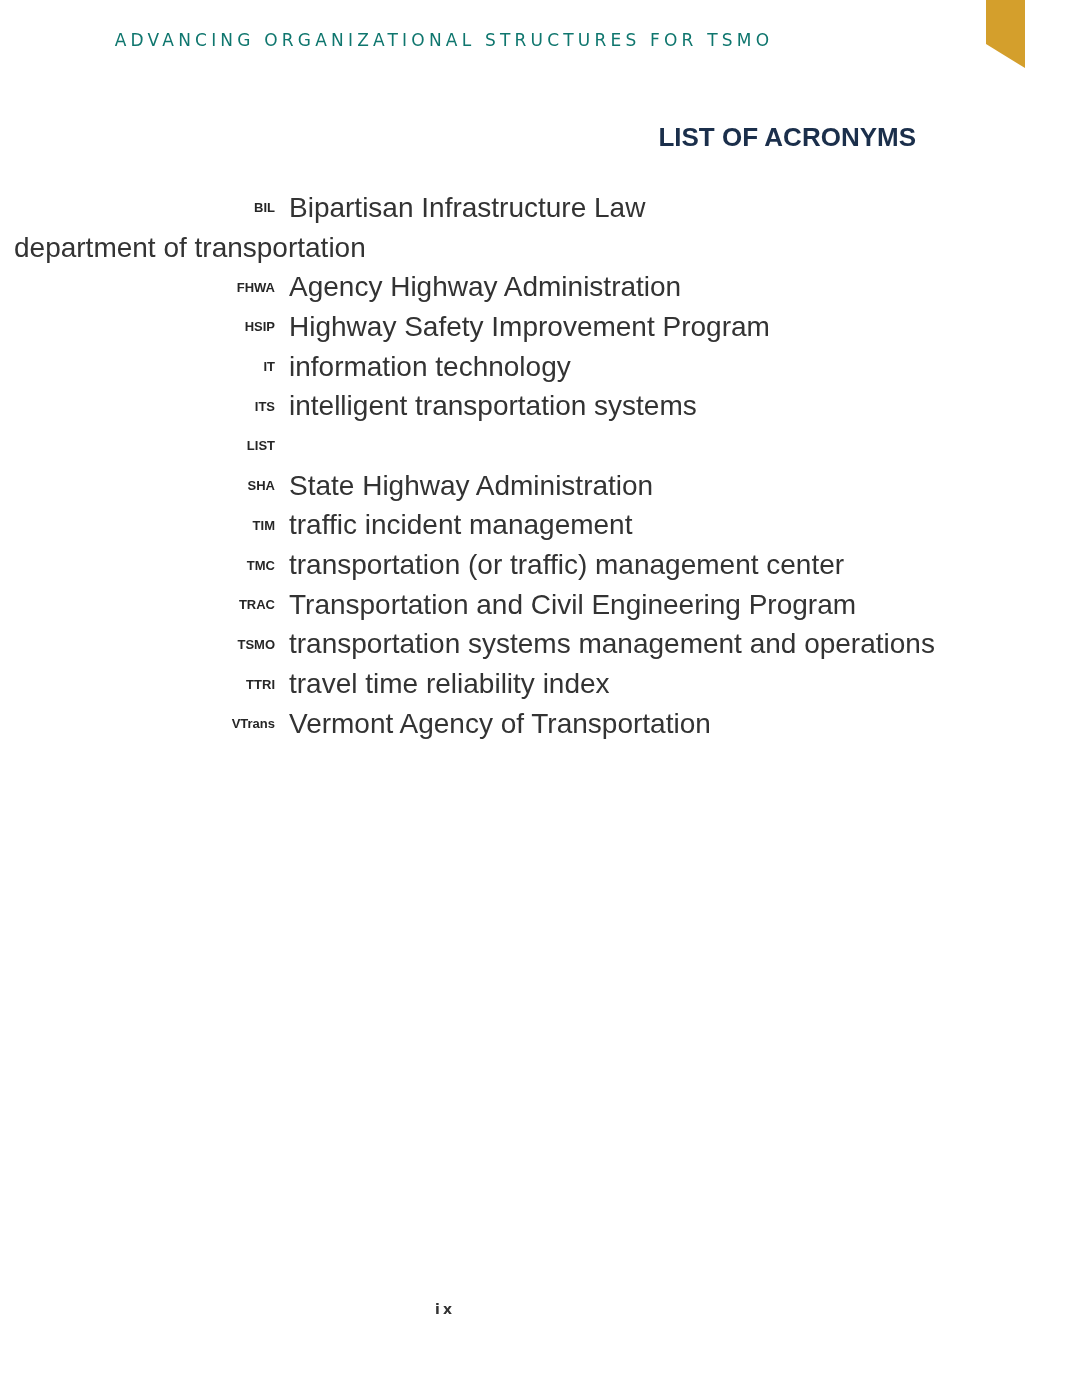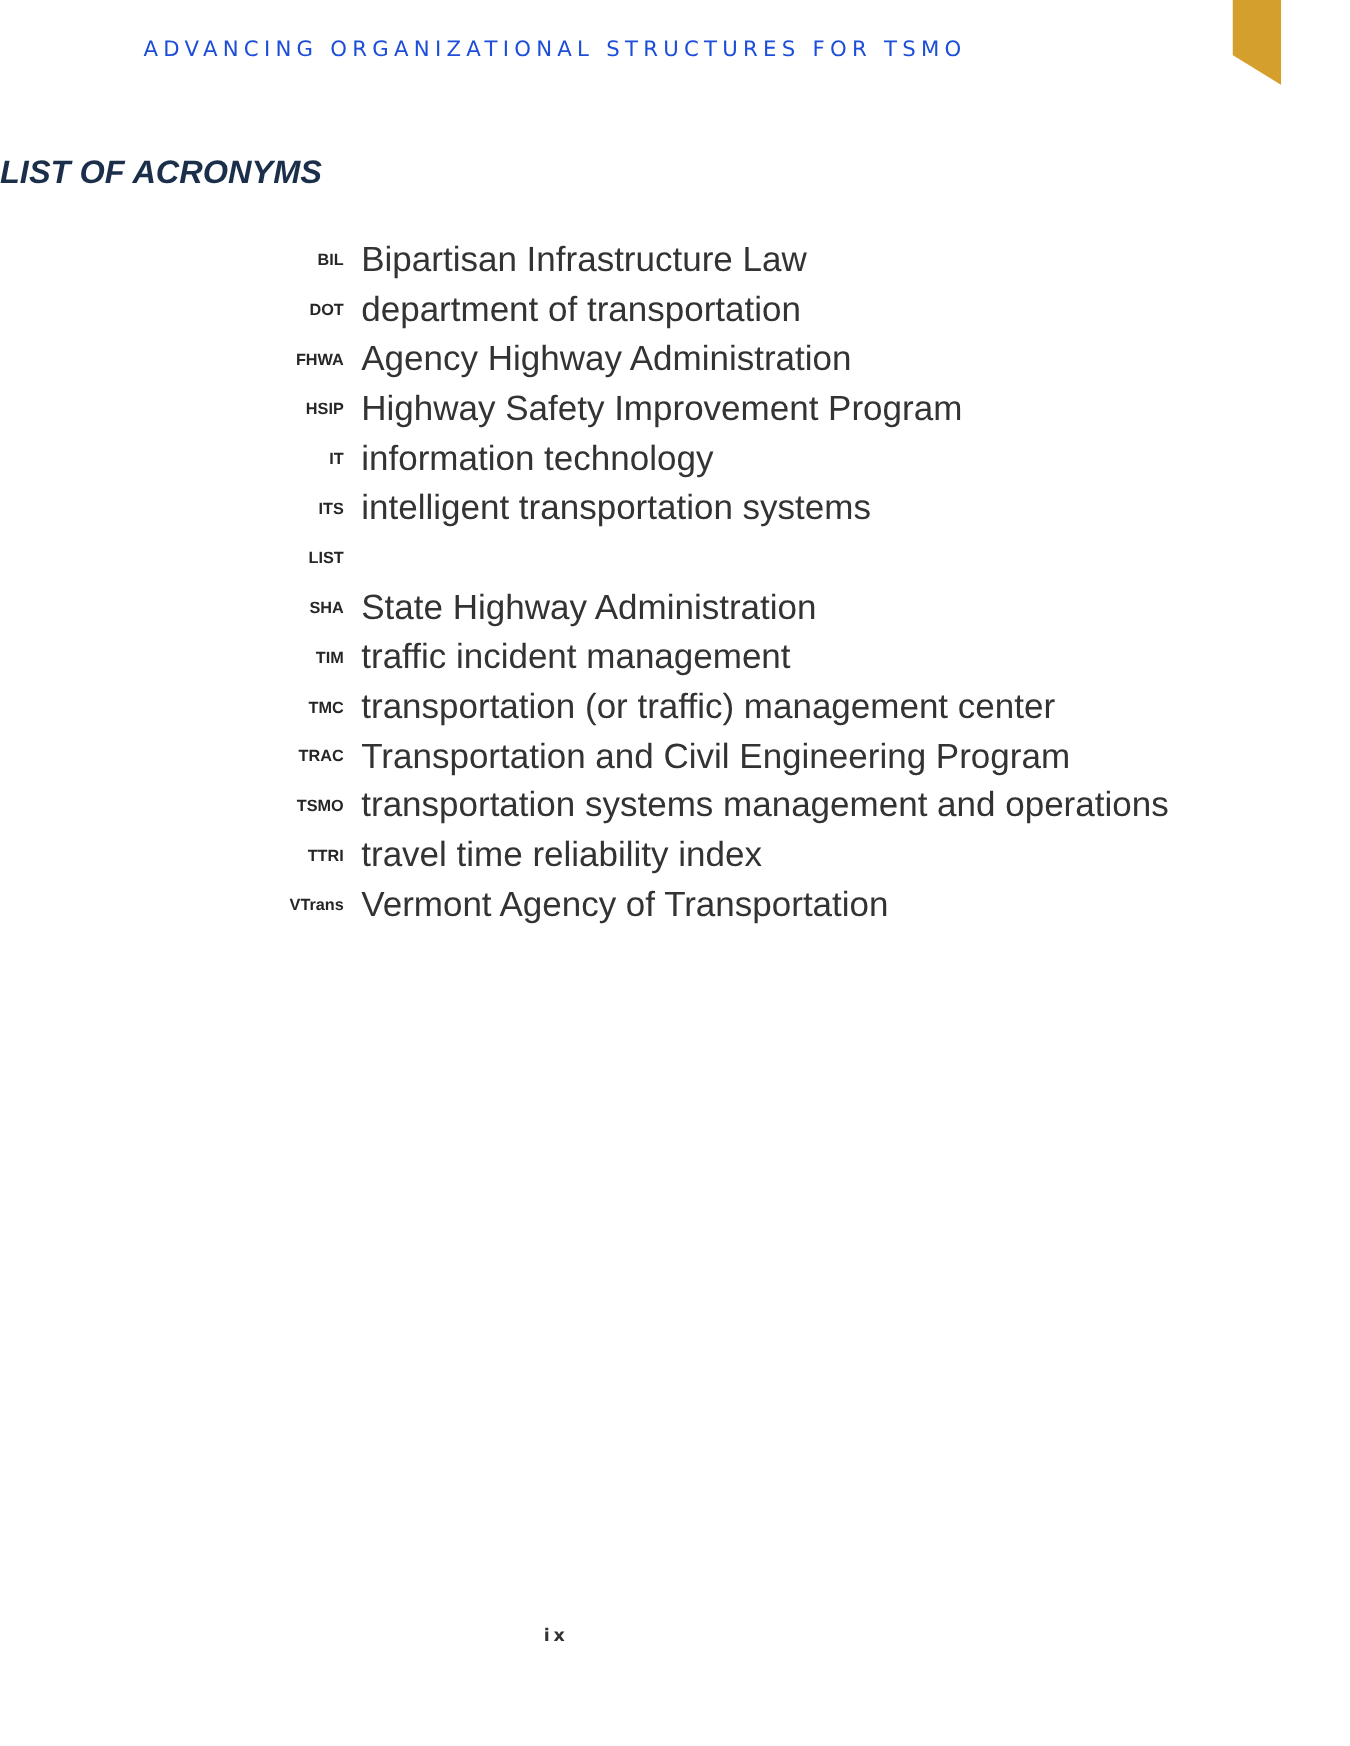--- a/index.html
+++ b/index.html
@@ -15,42 +15,41 @@
       font-family: "Liberation Sans", "DejaVu Sans", sans-serif;
     }
     .running-header {
       position: absolute;
       top: 30px;
       left: 0;
       width: 888px;
       text-align: center;
       font-size: 17px;
       letter-spacing: 4.2px;
-      color: #1d4ed8;
+      color: #0f766e;
       font-family: "DejaVu Sans", sans-serif;
       font-weight: normal;
     }
     .bookmark-tab {
       position: absolute;
       top: 0;
       left: 986px;
       width: 39px;
       height: 68px;
     }
     .page-title {
       position: absolute;
       top: 122px;
       left: 0;
       width: 916px;
-      text-align: left;
+      text-align: right;
       font-size: 26px;
       font-weight: bold;
       color: #1b2f4b;
       letter-spacing: 0px;
-      font-style: italic;
     }
     .acronym-list {
       position: absolute;
       top: 188px;
       left: 0;
       width: 1080px;
     }
     .acronym-row {
       position: relative;
       height: 39.7px;
@@ -93,21 +92,20 @@
 </svg>
 
 <h1 class="page-title" style="margin:0;">LIST OF ACRONYMS</h1>
 
 <div class="acronym-list">
   <div class="acronym-row">
     <span class="acronym-term">BIL</span>
     <span class="acronym-def">Bipartisan Infrastructure Law</span>
   </div>
   <div class="acronym-row">
-    <span class="acronym-term">DOT</span>
     <span class="acronym-def">department of transportation</span>
   </div>
   <div class="acronym-row">
     <span class="acronym-term">FHWA</span>
     <span class="acronym-def">Agency Highway Administration</span>
   </div>
   <div class="acronym-row">
     <span class="acronym-term">HSIP</span>
     <span class="acronym-def">Highway Safety Improvement Program</span>
   </div>

